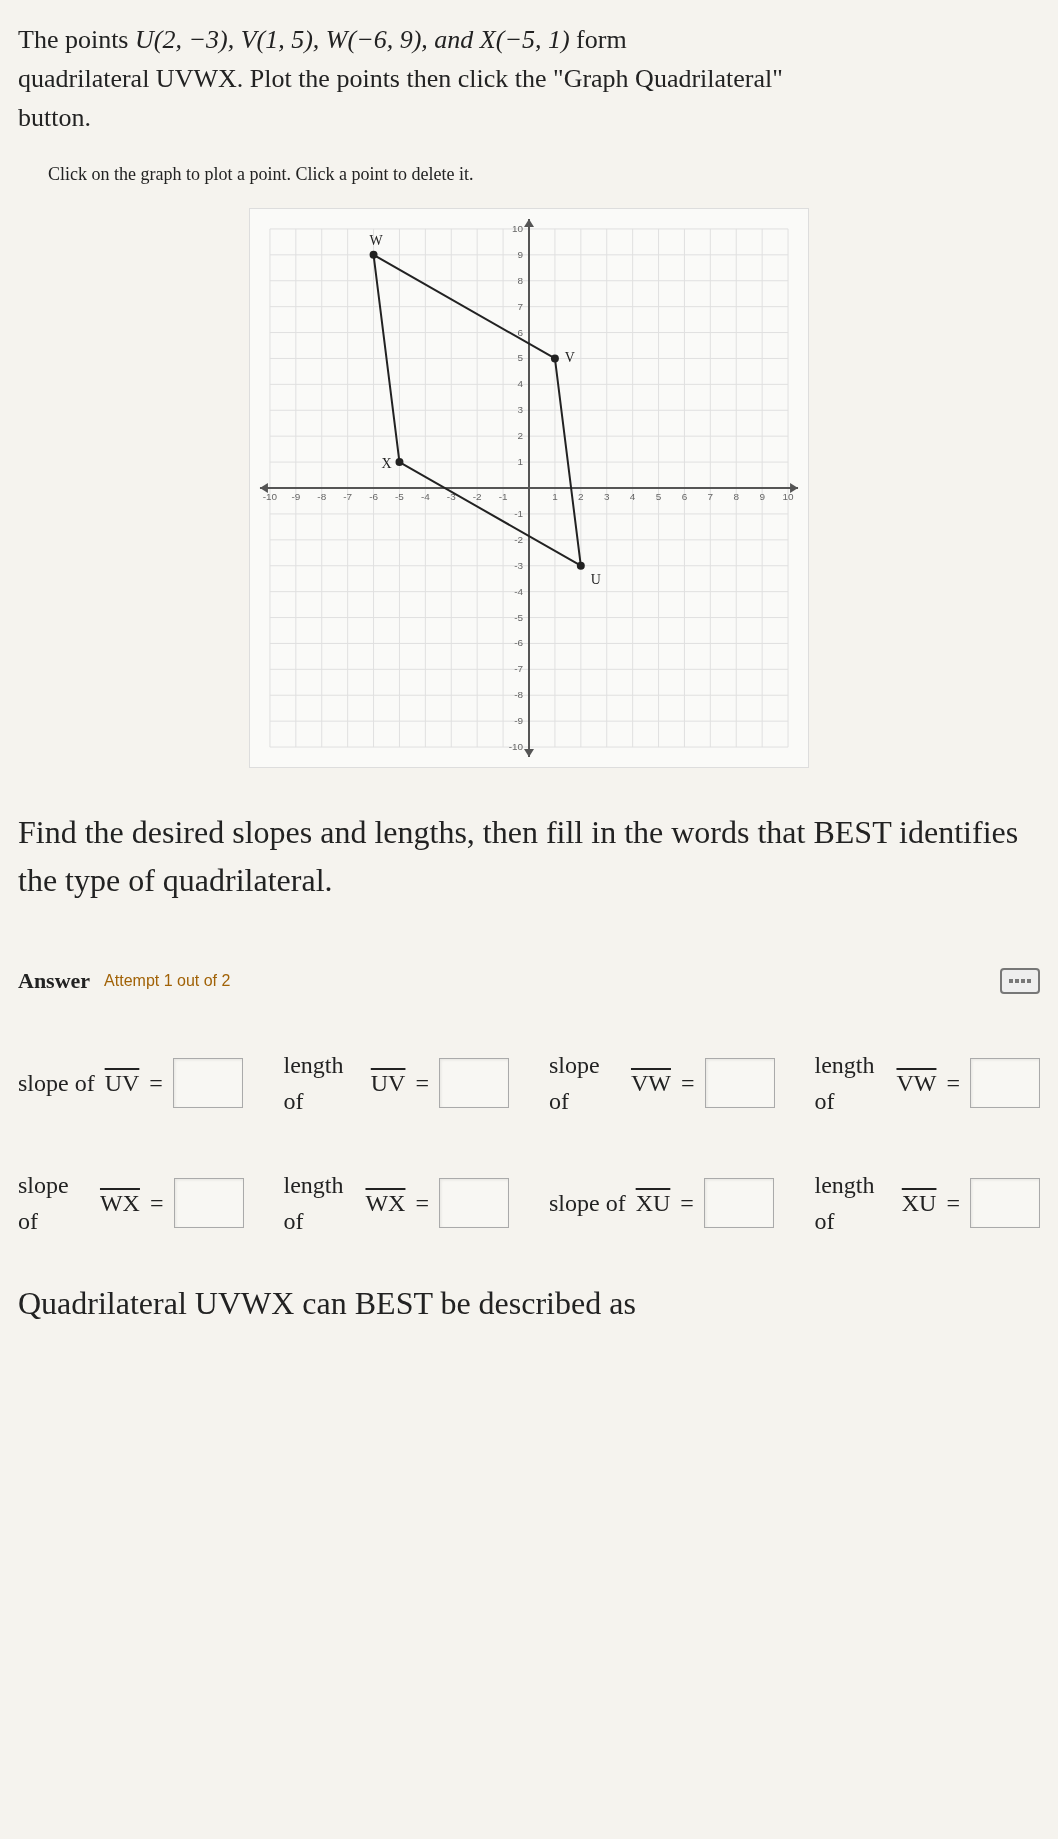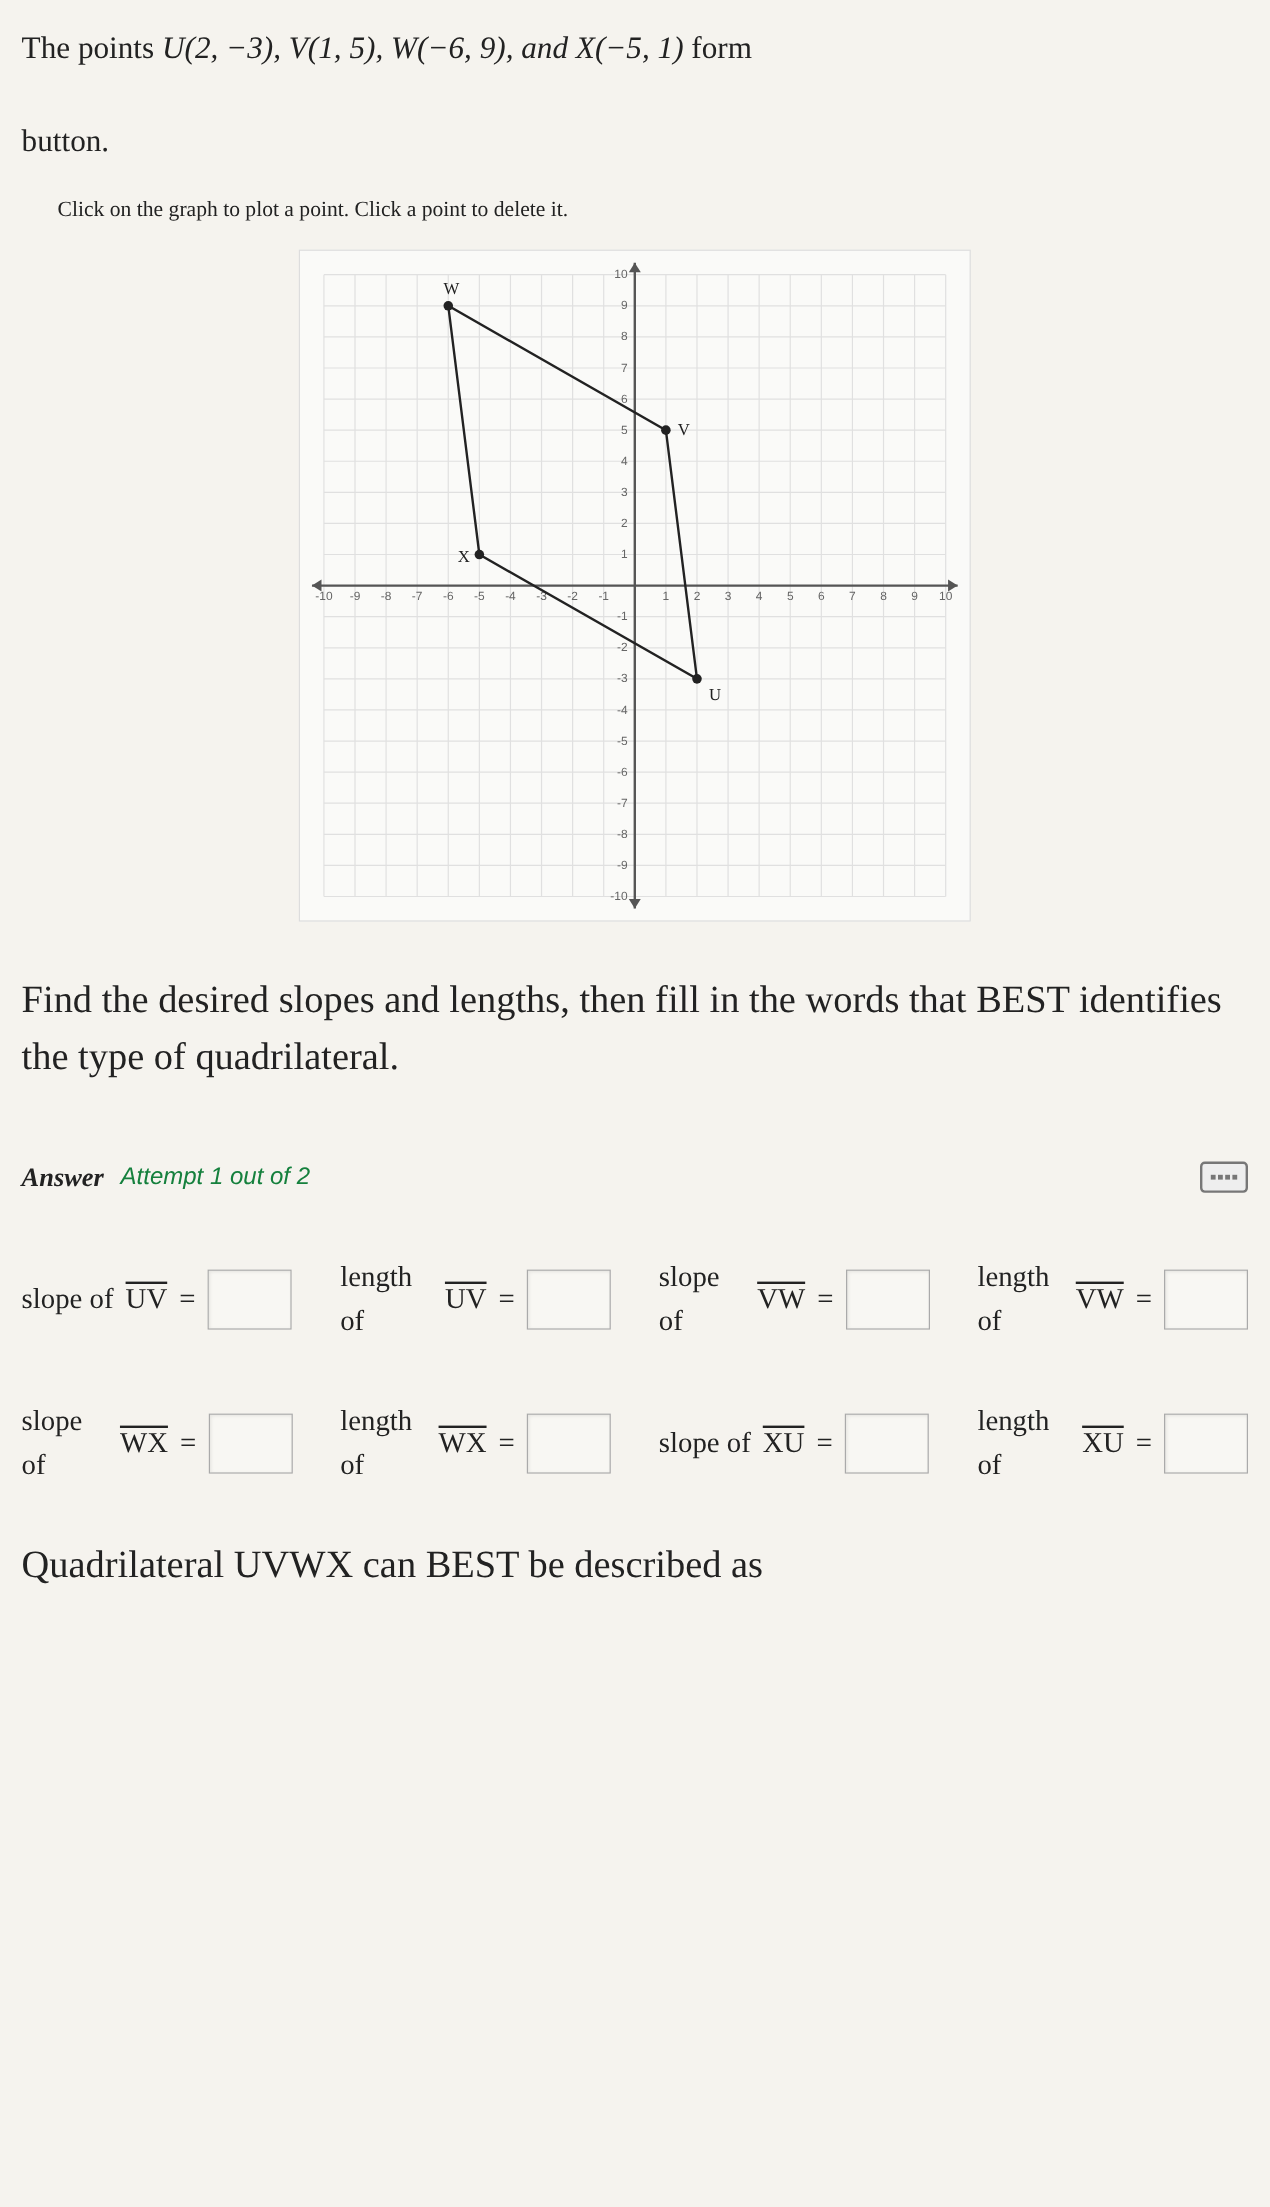--- a/index.html
+++ b/index.html
@@ -16,42 +16,42 @@
   .instruction { font-size: 18px; margin: 10px 0 20px 30px; }
   .graph-wrap { display:flex; justify-content:center; margin: 10px 0 40px; }
   svg.graph { background:#fafaf8; border:1px solid #ddd; }
   .grid-line { stroke:#e0e0e0; stroke-width:1; }
   .axis { stroke:#555; stroke-width:2; }
   .tick-label { font-size:10px; fill:#666; font-family: Arial, sans-serif; }
   .pt-label { font-size:14px; fill:#222; font-family: Georgia, serif; }
   .shape { fill:none; stroke:#222; stroke-width:2; }
   .pt { fill:#222; }
   .subq { font-size: 32px; margin: 20px 0 50px; }
-  .answer-row { display:flex; align-items:center; gap:14px; margin: 60px 0 50px; font-style: italic; }
+  .answer-row { display:flex; align-items:center; gap:14px; margin: 60px 0 50px; }
   .answer-label { font-weight:bold; font-size:22px; }
-  .attempt { color:#15803d; font-size:20px; font-family: Arial, sans-serif; }
+  .attempt { color:#a16207; font-size:16px; font-family: Arial, sans-serif; }
   .kbd-icon { margin-left:auto; width:40px; height:26px; border:2px solid #777; border-radius:4px; display:flex; align-items:center; justify-content:center; background:#eee; }
   .kbd-icon span { width:4px;height:4px;background:#777;margin:0 1px; }
   .fields { display:grid; grid-template-columns: 1fr 1fr 1fr 1fr; row-gap: 48px; column-gap: 40px; margin-bottom: 40px; }
   .field { display:flex; align-items:center; gap:10px; font-size:24px; }
   .seg { text-decoration: overline; }
   .blank {
     width: 70px; height: 50px;
     border: 1px solid #aaa;
     background: #f8f7f3;
     box-shadow: inset 1px 1px 3px rgba(0,0,0,0.08);
   }
   .final { font-size:32px; margin-top: 20px; }
 </style>
 </head>
 <body>
 
 <div class="question-text">
   <span>The points </span><i>U(2, −3), V(1, 5), W(−6, 9), and X(−5, 1)</i><span> form</span><br>
-  <br>
+  <span>quadrilateral UVWX. Plot the points then click the "Graph Quadrilateral"</span><br>
   <span>button.</span>
 </div>
 
 <div class="instruction">Click on the graph to plot a point. Click a point to delete it.</div>
 
 <div class="graph-wrap">
   <svg id="graph-svg" class="graph" width="560" height="560" viewBox="0 0 560 560">
       <line x1="20" y1="540" x2="20" y2="20" class="grid-line"></line>
       <line x1="46" y1="540" x2="46" y2="20" class="grid-line"></line>
       <line x1="72" y1="540" x2="72" y2="20" class="grid-line"></line>

